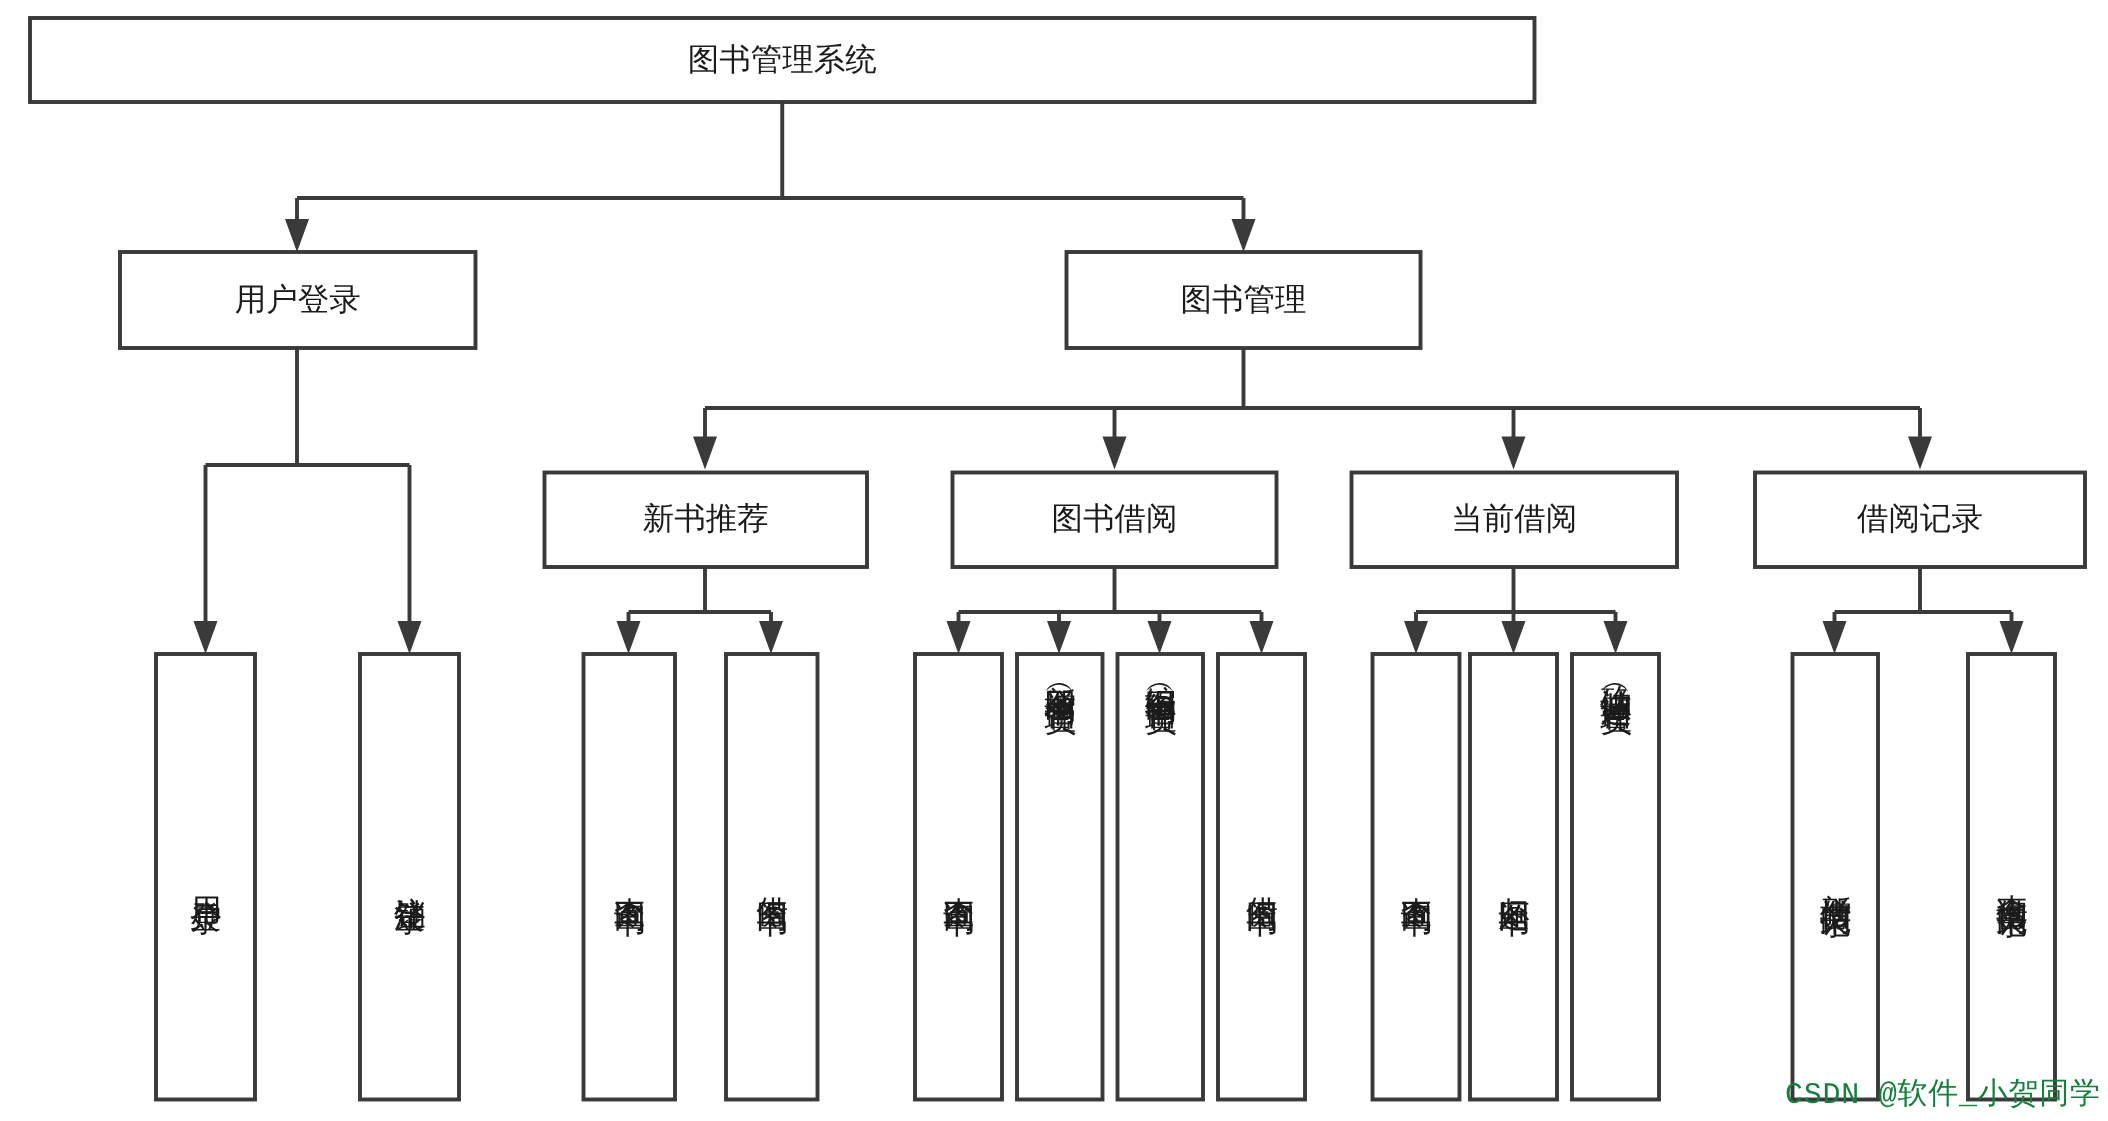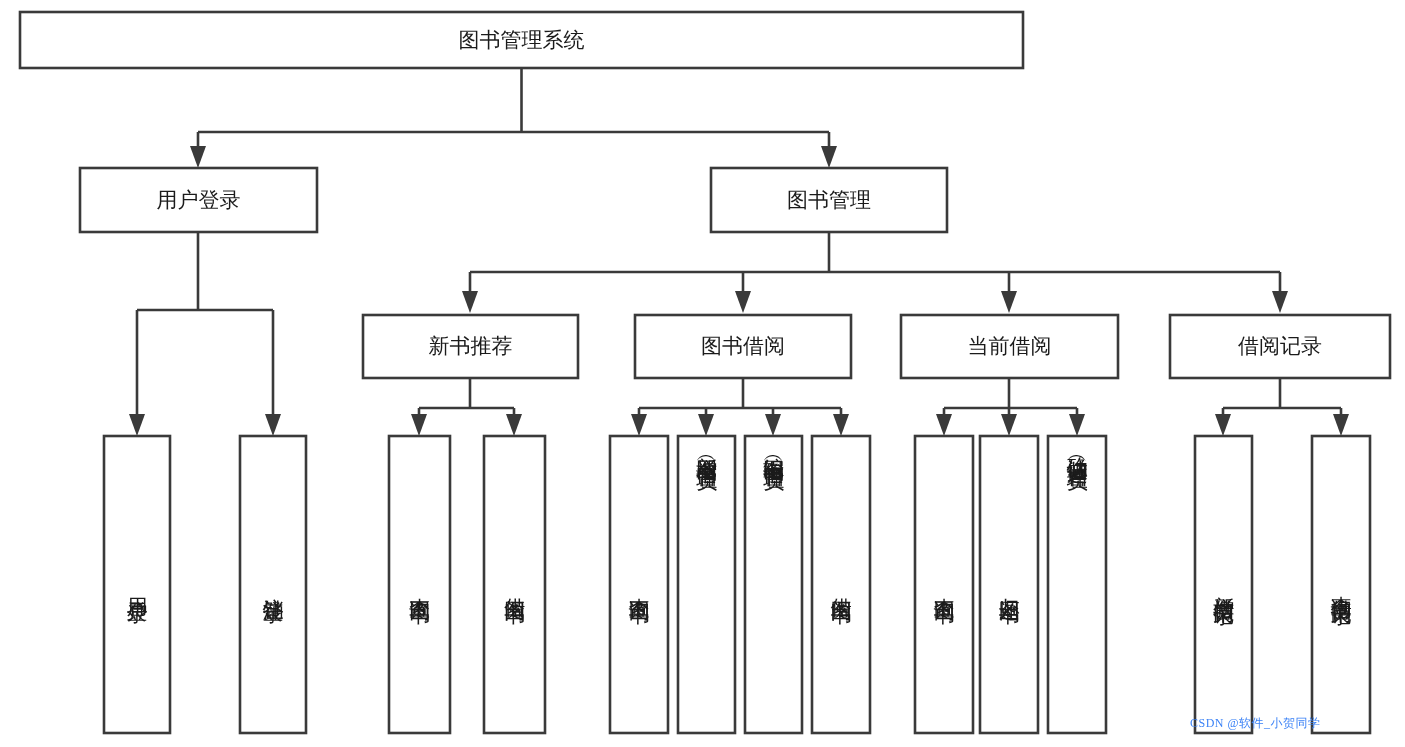--- a/index.html
+++ b/index.html
@@ -58,23 +58,23 @@
     font-size: 21px;
     line-height: 1.08;
     color: #1b1b1b;
     letter-spacing: 2px;
     text-align: center;
     white-space: nowrap;
     pointer-events: none;
   }
   .watermark {
     position: absolute;
-    font-family: Liberation Serif, serif;
-    font-size: 12px;
-    color: #3b82f6;
+    font-family: Liberation Mono, monospace;
+    font-size: 20px;
+    color: #15803d;
     white-space: nowrap;
     letter-spacing: 0.5px;
   }
 </style>
 </head>
 <body>
 
 <div id="diagram-root">
 
   <svg id="flow-svg" viewBox="0 0 1405 747">

